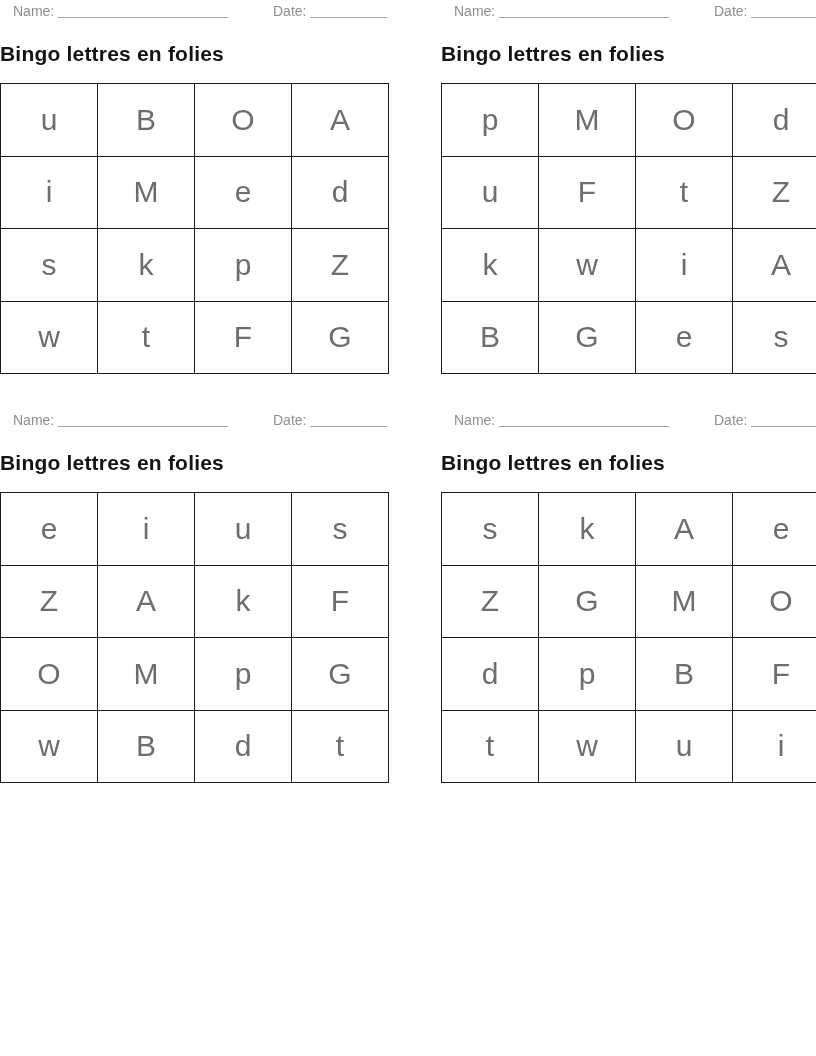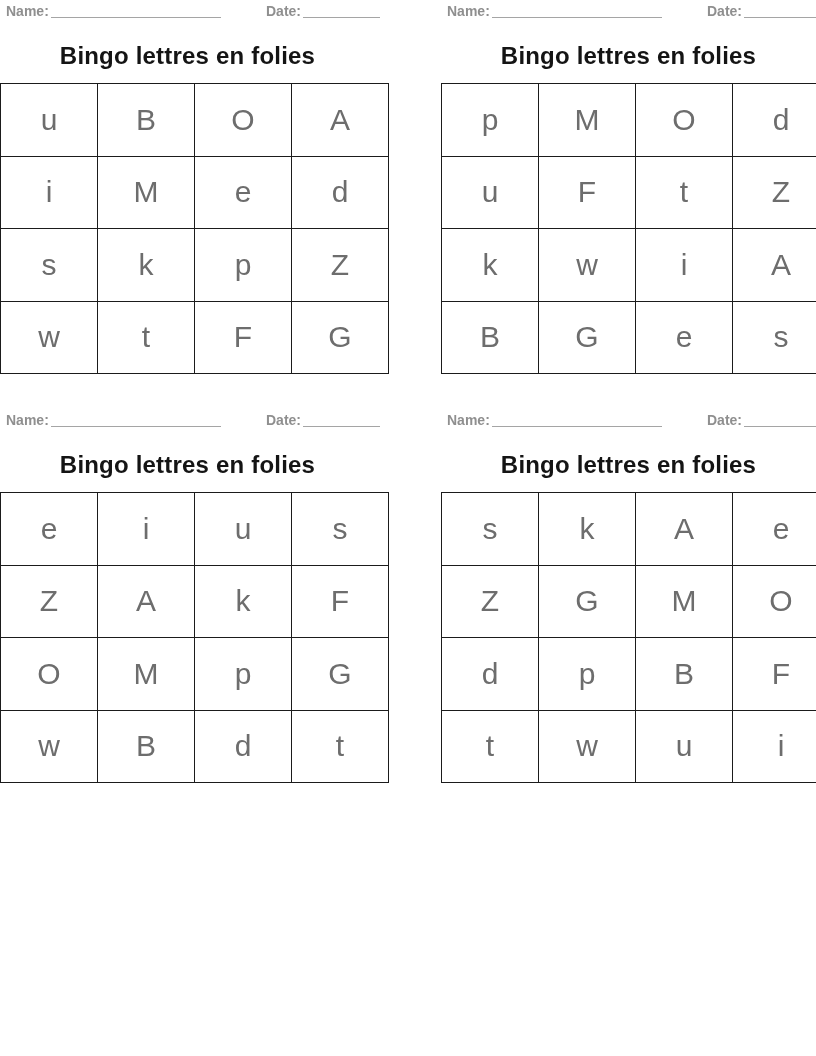--- a/index.html
+++ b/index.html
@@ -14,31 +14,31 @@
     width: 816px; height: 1056px;
     overflow: hidden;
     background: #ffffff;
   }
   .card { position: absolute; width: 378px; height: 380px; }
   .card.tl { left: 0;     top: 0; }
   .card.tr { left: 441px; top: 0; }
   .card.bl { left: 0;     top: 409px; }
   .card.br { left: 441px; top: 409px; }
 
-  .hdr { position: absolute; top: 3px; left: 4px; width: 100%; height: 18px;
-         font-size: 14px; color: var(--label, #8f8f8f); font-weight: bold; }
+  .hdr { position: absolute; top: 3px; left: 11px; width: 100%; height: 18px;
+         font-size: 14px; color: var(--label, #8f8f8f); }
   .nlabel { position: absolute; left: 2px;   top: 0; }
   .dlabel { position: absolute; left: 262px; top: 0; }
   .nline  { position: absolute; left: 47px;  top: 14px; width: 170px;
             border-bottom: 1.5px solid var(--line, #a5a5a5); }
   .dline  { position: absolute; left: 299px; top: 14px; width: 77px;
             border-bottom: 1.5px solid var(--line, #a5a5a5); }
 
   .title { position: absolute; top: 42px; left: 0; width: 375px;
-           text-align: center; font-size: 24px; font-weight: 700;
+           font-size: 21px; font-weight: 700;
            color: var(--title, #141414); letter-spacing: 0.2px; }
 
   table.grid { position: absolute; top: 83px; left: 0;
                border-collapse: collapse; table-layout: fixed;
                width: 376px; }
   table.grid td {
     width: 94px; height: 69.5px;
     border: 1px solid var(--border, #1b1b1b);
     text-align: center; vertical-align: middle;
     font-size: 30px; color: var(--letter, #6d6d6d);

